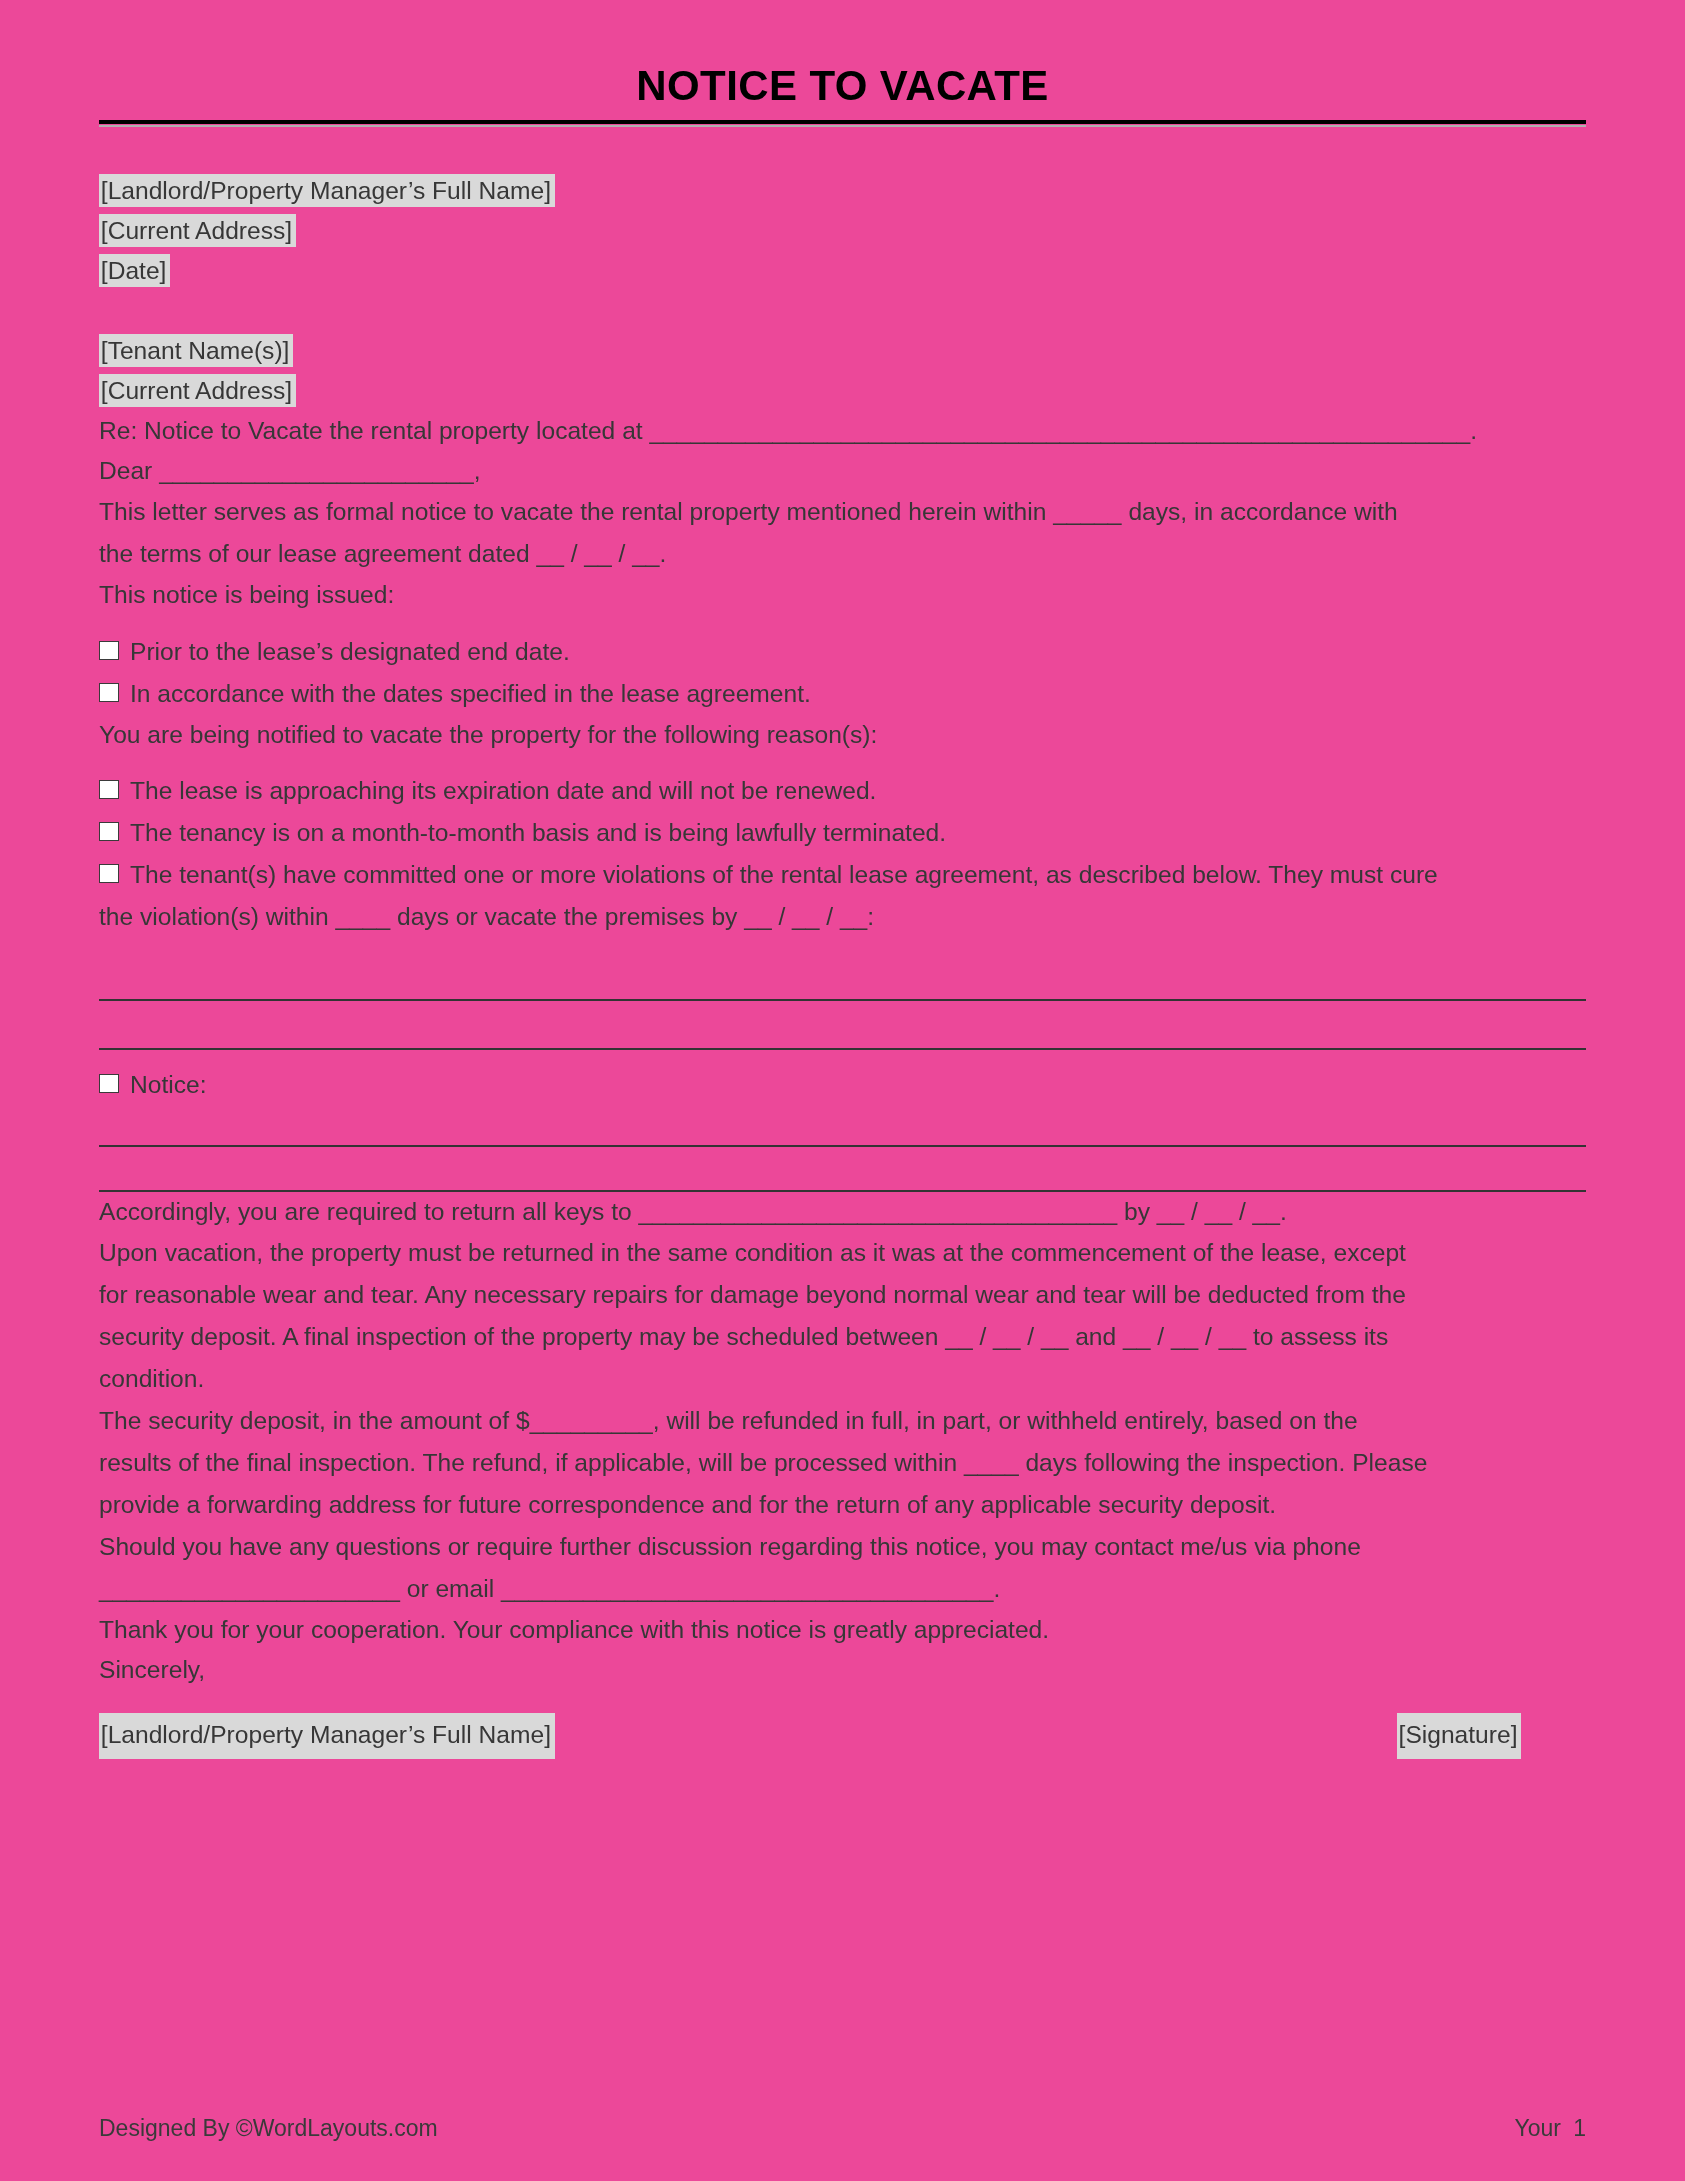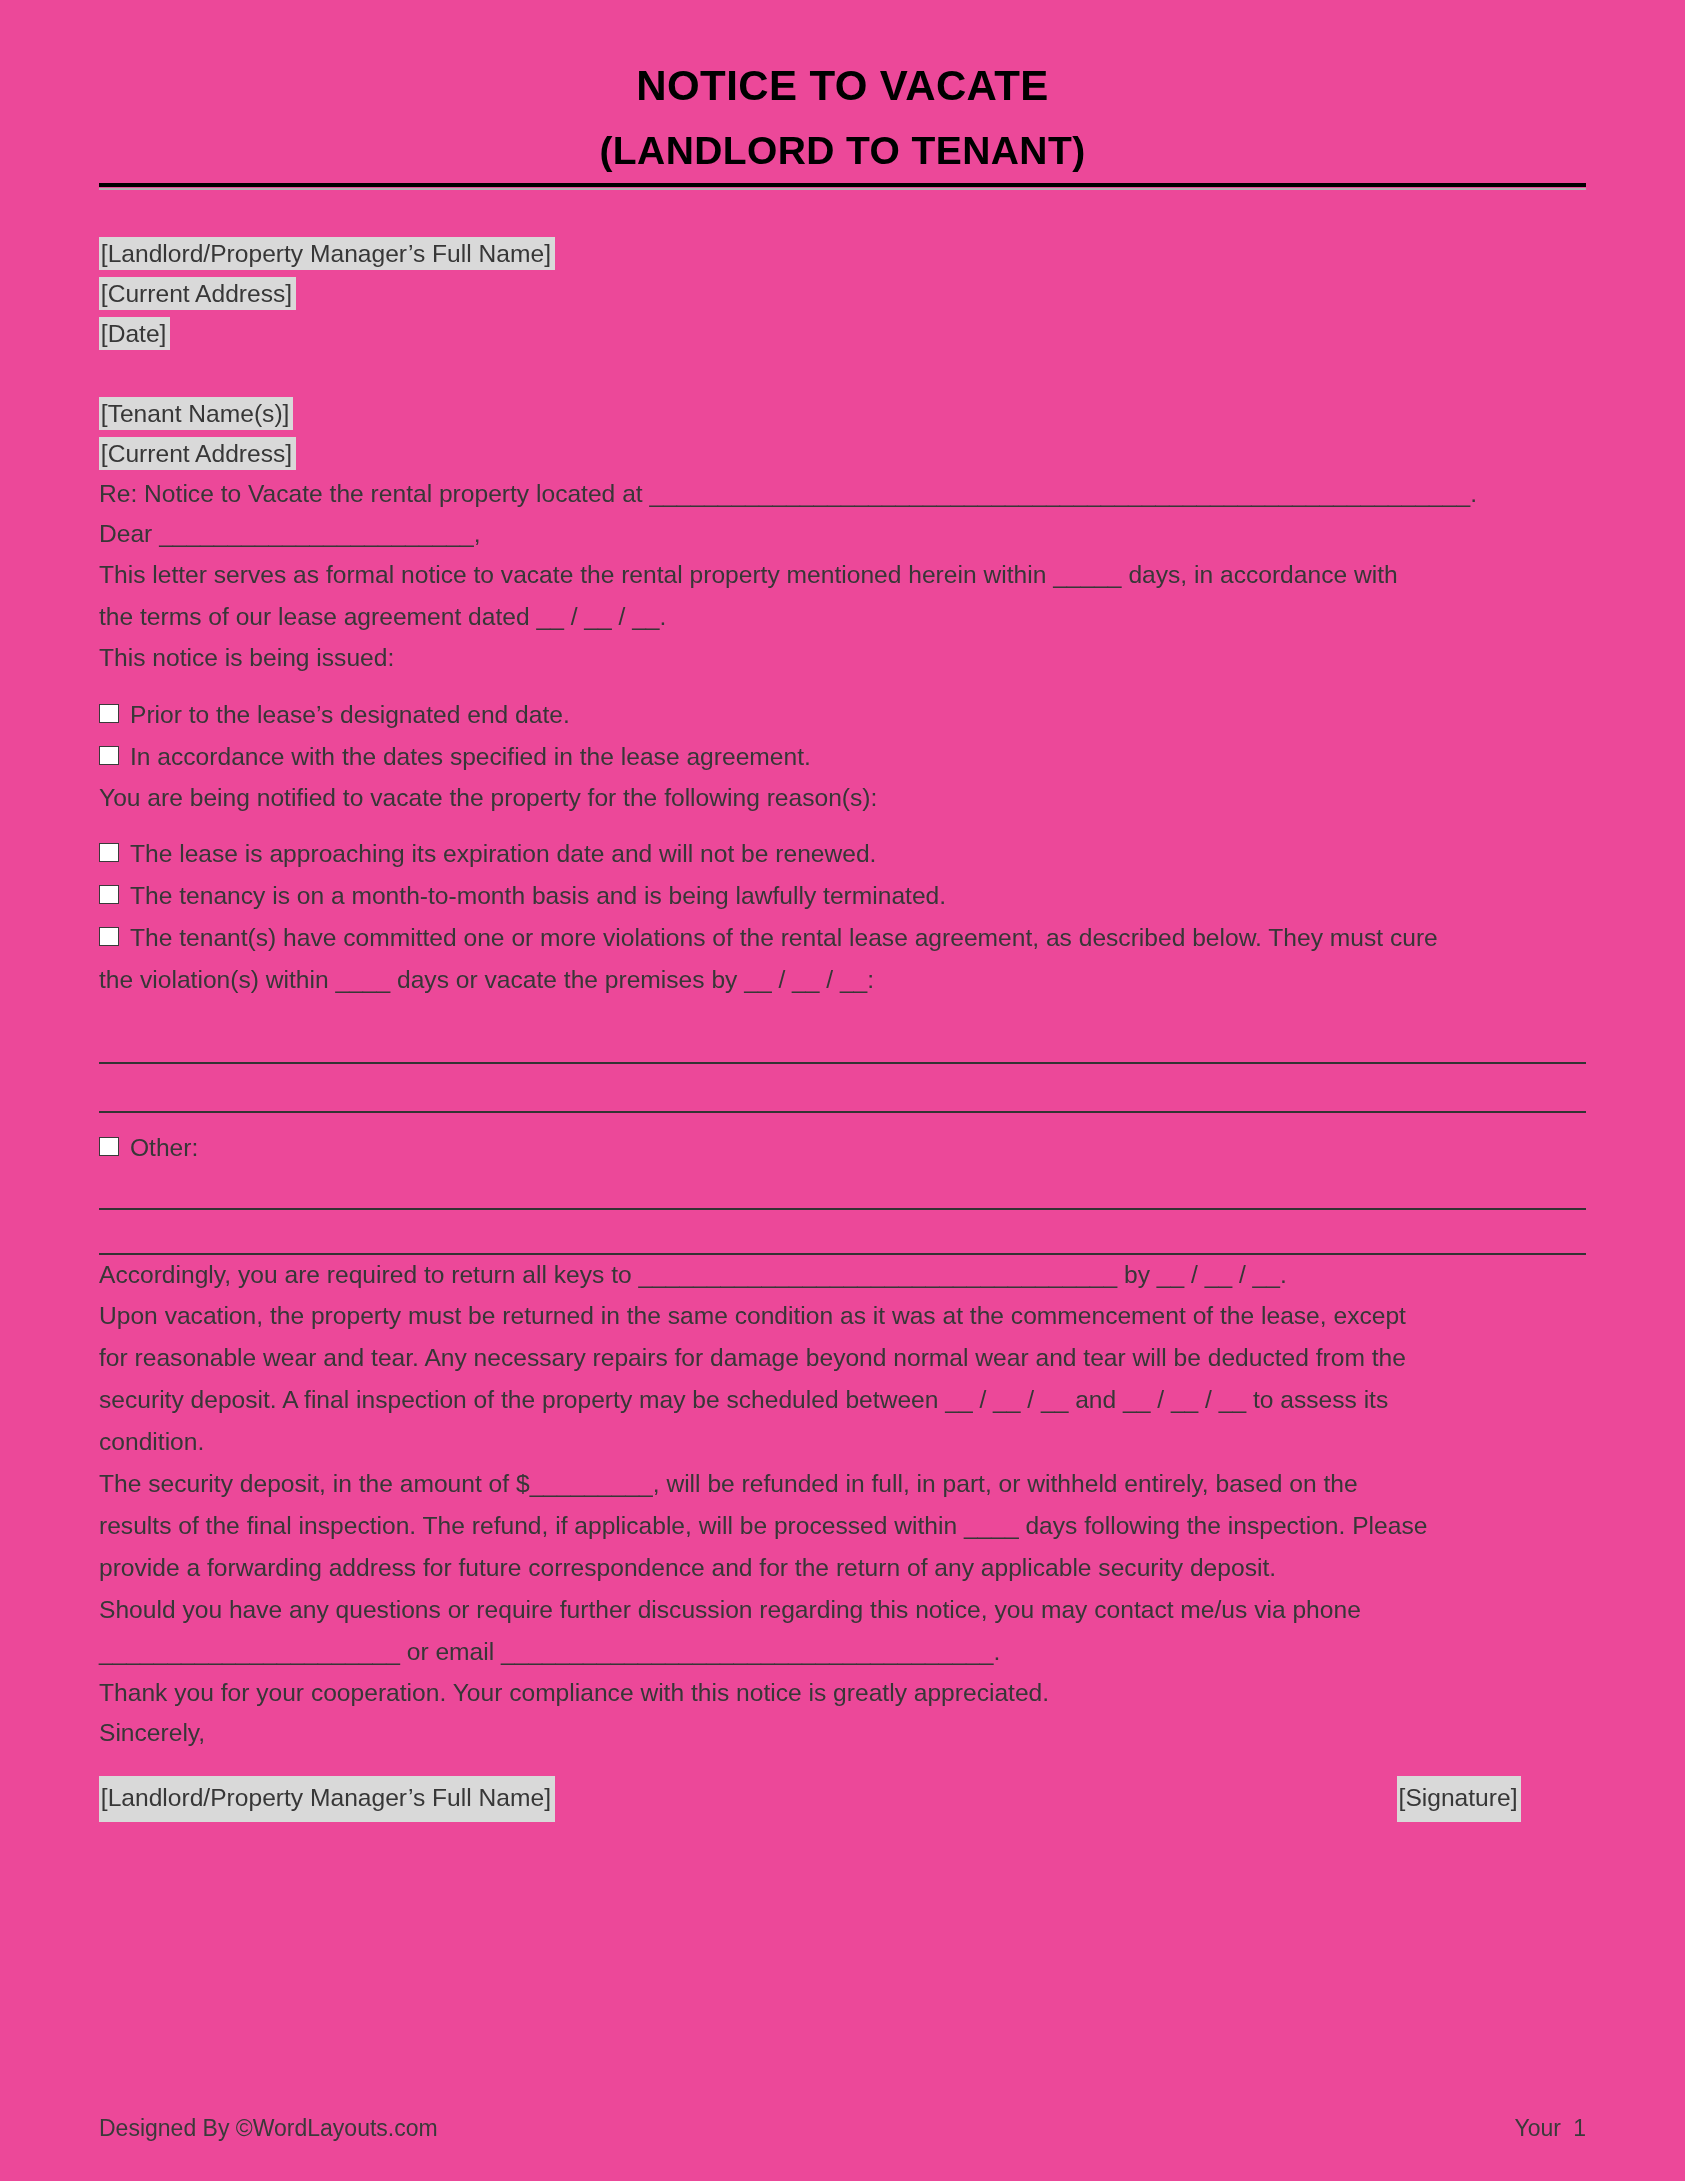--- a/index.html
+++ b/index.html
@@ -104,21 +104,20 @@
   }
   .page-indicator { display: flex; gap: 12.3px; }
 </style>
 </head>
 <body>
 
 <div class="page">
   <div class="content">
 
     <h1 class="doc-title">NOTICE TO VACATE</h1>
-    <h2 class="doc-subtitle">(LANDLORD TO TENANT)</h2>
     <div class="title-rule">
       <div class="thick"></div>
       <div class="thin"></div>
     </div>
 
     <div class="addr-block">
       <span class="addr-line"><span class="hl">[Landlord/Property Manager’s Full Name]</span></span>
       <span class="addr-line"><span class="hl">[Current Address]</span></span>
       <span class="addr-line"><span class="hl">[Date]</span></span>
       <div class="addr-spacer"></div>
@@ -156,21 +155,21 @@
       <div class="cb-item">
         <span class="checkbox"></span><span class="label">The tenant(s) have committed one or more violations of the rental lease agreement, as described below. They must cure
 the violation(s) within ____ days or vacate the premises by __ / __ / __:</span>
       </div>
     </div>
 
     <div class="write-line wl-a1"></div>
     <div class="write-line wl-a2"></div>
 
     <div class="cb-other">
-      <span class="checkbox"></span><span class="label">Other:</span>
+      <span class="checkbox"></span><span class="label">Notice:</span>
     </div>
 
     <div class="write-line wl-b1"></div>
     <div class="write-line wl-b2"></div>
 
     <p class="body-line mt-keys">Accordingly, you are required to return all keys to ___________________________________ by __ / __ / __.</p>
 
     <p class="body-para mt-condition">Upon vacation, the property must be returned in the same condition as it was at the commencement of the lease, except
 for reasonable wear and tear. Any necessary repairs for damage beyond normal wear and tear will be deducted from the
 security deposit. A final inspection of the property may be scheduled between __ / __ / __ and __ / __ / __ to assess its

